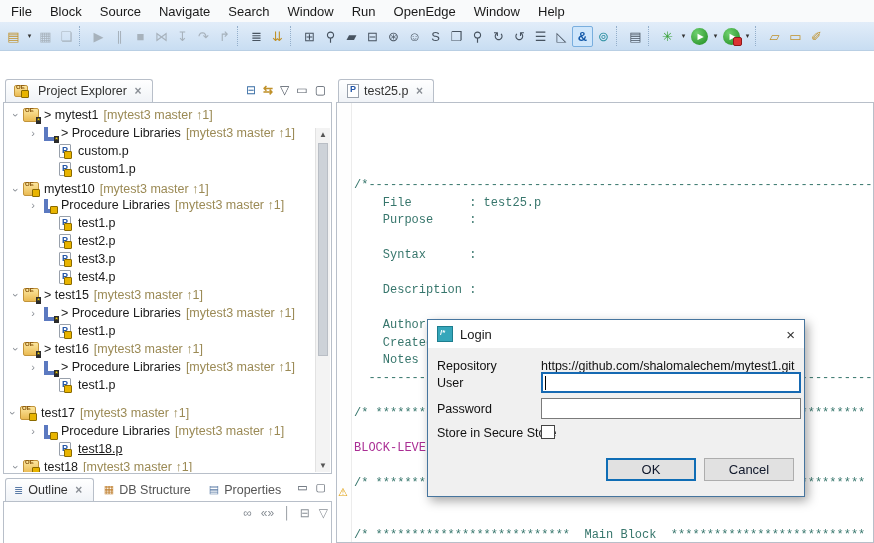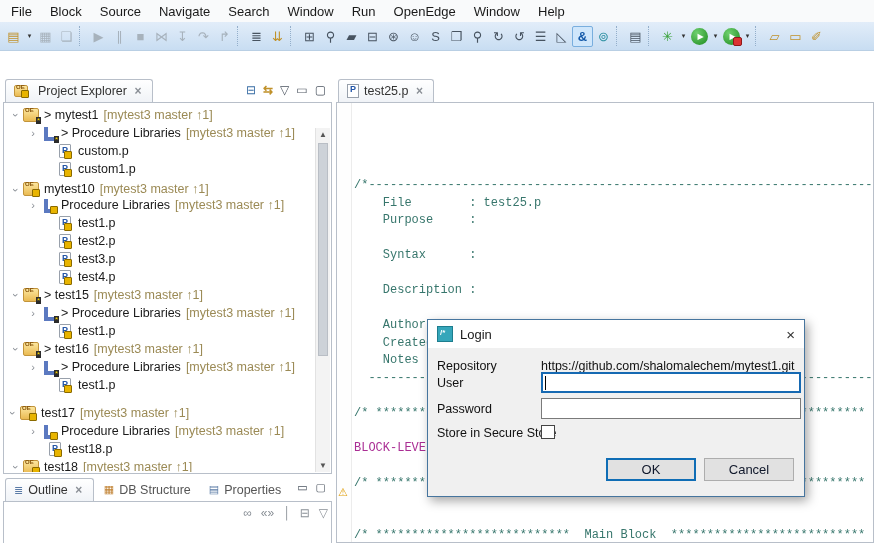--- a/index.html
+++ b/index.html
@@ -319,21 +319,21 @@
           <span class="lbl">test17</span>
           <span class="dec">[mytest3 master ↑1]</span>
         </div>
         <div class="trow" style="padding-left: 21px;">
           <span class="exp right"></span>
           <span class="ti lib-lock"></span>
           <span class="chg"></span>
           <span class="lbl">Procedure Libraries</span>
           <span class="dec">[mytest3 master ↑1]</span>
         </div>
-        <div class="trow" style="padding-left: 28px;">
+        <div class="trow" style="padding-left: 38px; text-decoration: underline;">
           <span class="exp"></span>
           <span class="ti pfile"></span>
           <span class="chg"></span>
           <span class="lbl">test18.p</span>
           <span class="dec"></span>
         </div>
         <div class="trow" style="padding-left: 4px;">
           <span class="exp down"></span>
           <span class="ti proj-lock"></span>
           <span class="chg"></span>

